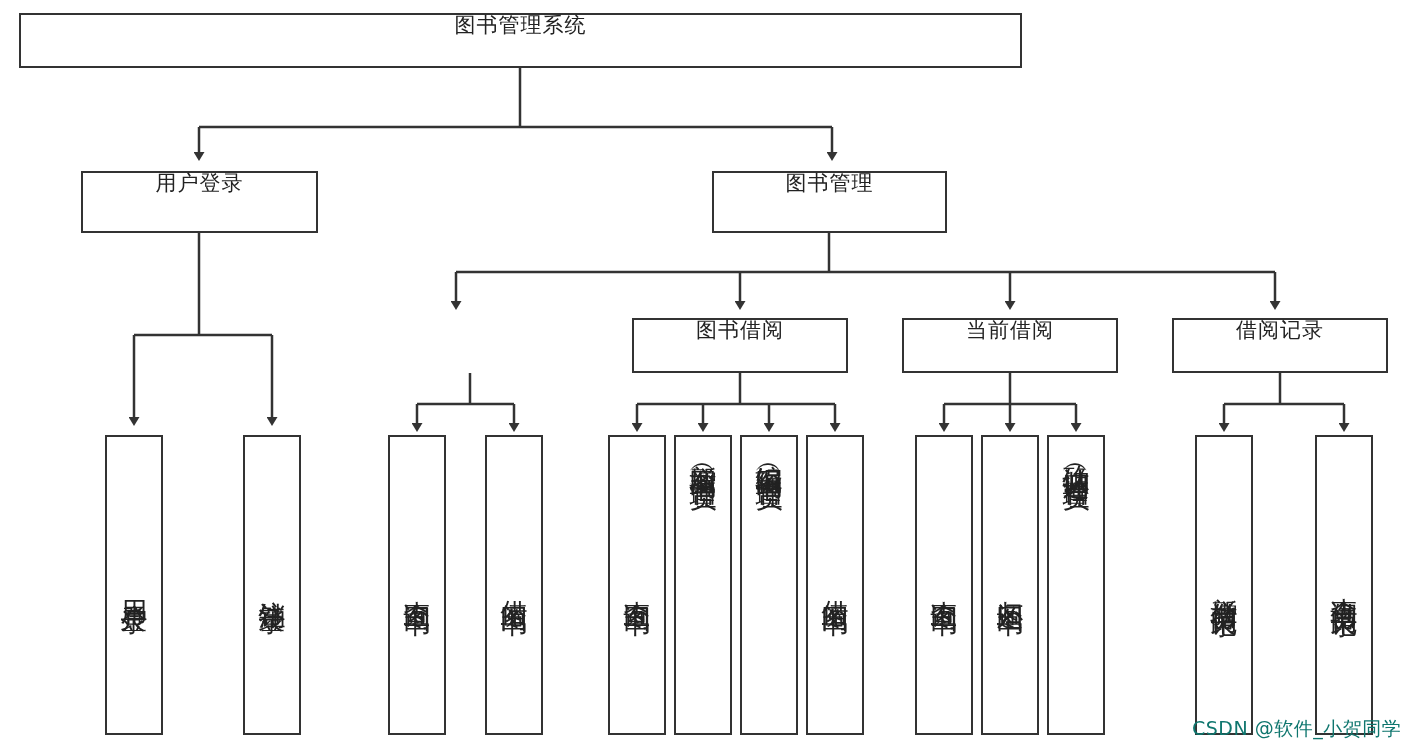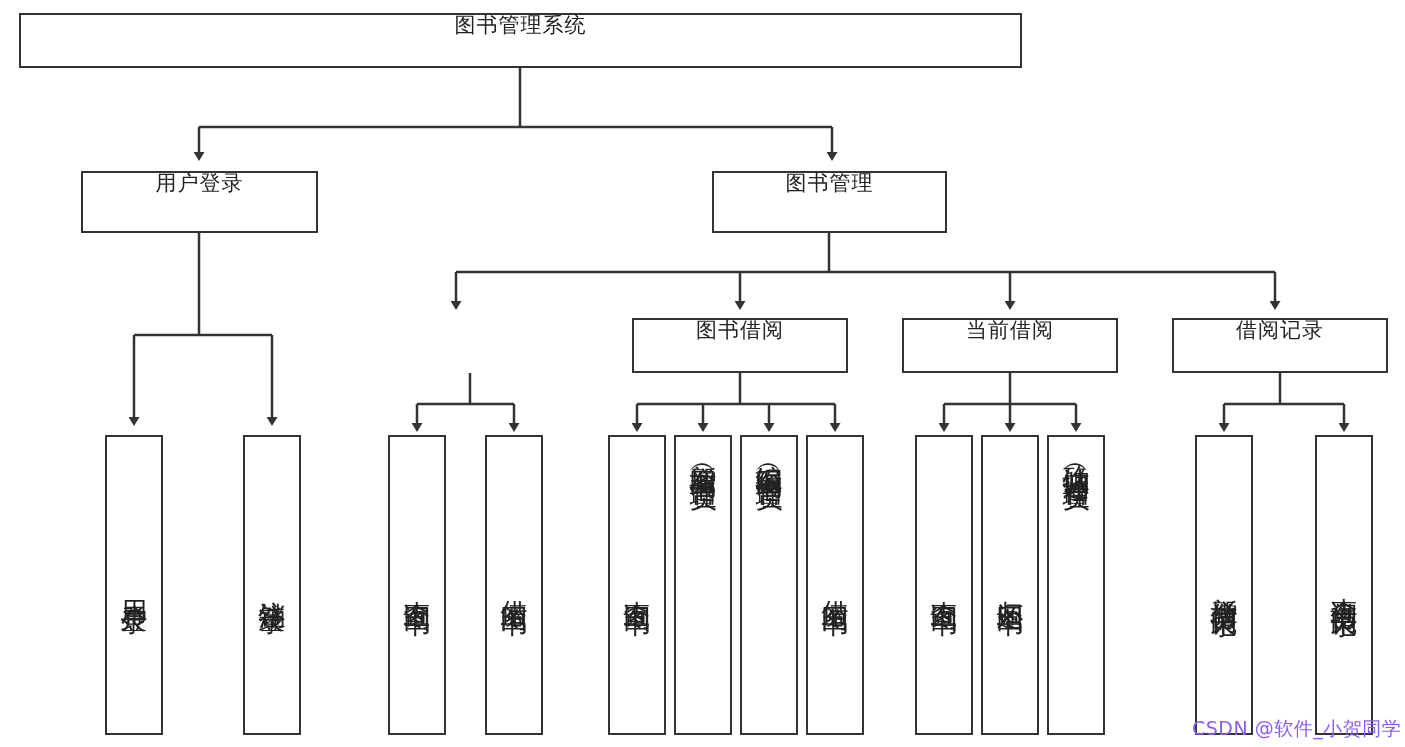--- a/index.html
+++ b/index.html
@@ -56,21 +56,21 @@
     white-space: nowrap;
     display: block;
   }
   .node.v.center {
     align-items: center;
     padding-top: 0;
   }
   .watermark {
     position: absolute;
     font-size: 19px;
-    color: #8b5cf6;
+    color: #0f766e;
     white-space: nowrap;
     letter-spacing: 0.5px;
   }
 </style>
 </head>
 <body>
 
 <div id="canvas">
 
   <svg class="edges" viewBox="0 0 1405 747">

